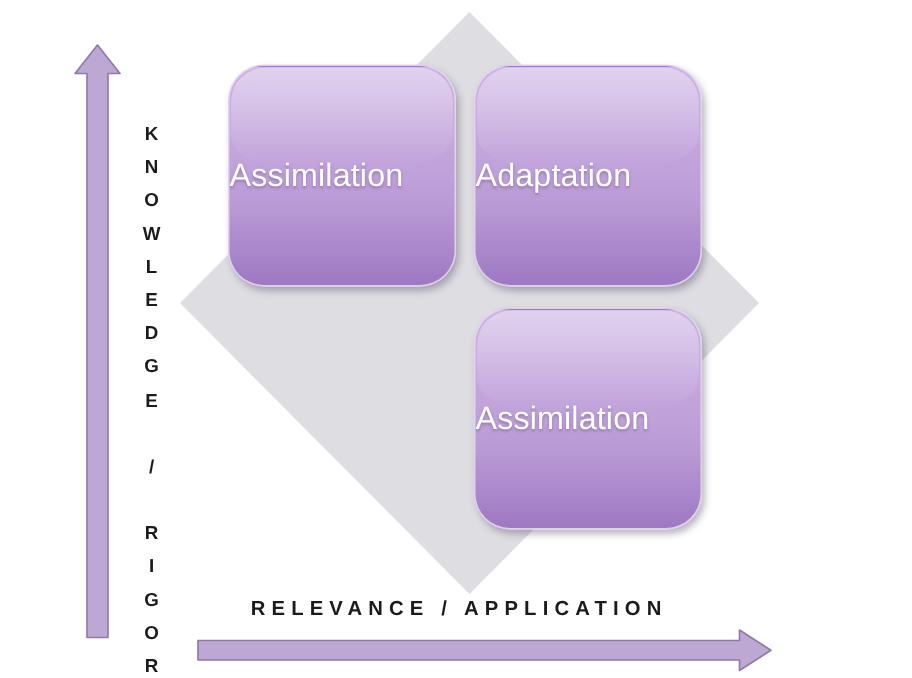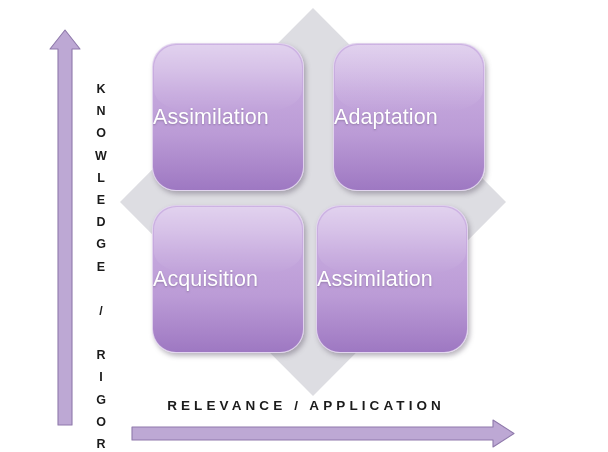--- a/index.html
+++ b/index.html
@@ -120,21 +120,21 @@
     left: 1px;
     right: 1px;
     top: 1px;
     height: 46%;
     border-radius: 23px 23px 40px 40px / 23px 23px 22px 22px;
     background: linear-gradient(to bottom, rgba(255,255,255,0.40) 0%, rgba(255,255,255,0.10) 70%, rgba(255,255,255,0) 100%);
     pointer-events: none;
   }
 
   .cell-tl { left: 0;     top: 0; }
-  .cell-tr { left: 164px; top: 0; margin-left: 17px; }
+  .cell-tr { left: 164px; top: 0; }
   .cell-bl { left: 0;     top: 162px; }
   .cell-br { left: 164px; top: 162px; }
 
   .cell-label {
     position: relative;
     z-index: 2;
     color: #ffffff;
     font-family: "Liberation Sans", sans-serif;
     font-size: 21.5px;
     font-weight: normal;
@@ -194,23 +194,20 @@
   <div class="grid">
 
     <div class="cell cell-tl">
       <span class="cell-label">Assimilation</span>
     </div>
 
     <div class="cell cell-tr">
       <span class="cell-label">Adaptation</span>
     </div>
 
-    <div class="cell cell-bl">
-      <span class="cell-label">Acquisition</span>
-    </div>
 
     <div class="cell cell-br">
       <span class="cell-label">Assimilation</span>
     </div>
 
   </div>
 
 </div>
 
 </body></html>

